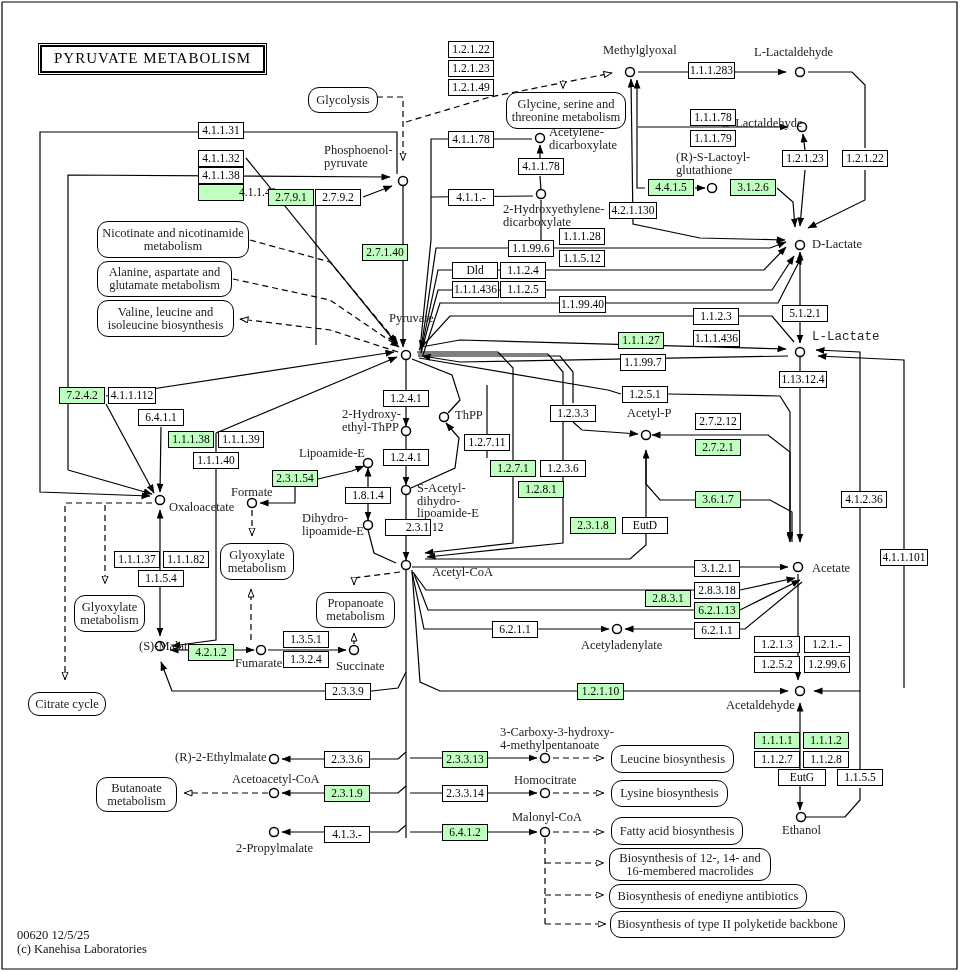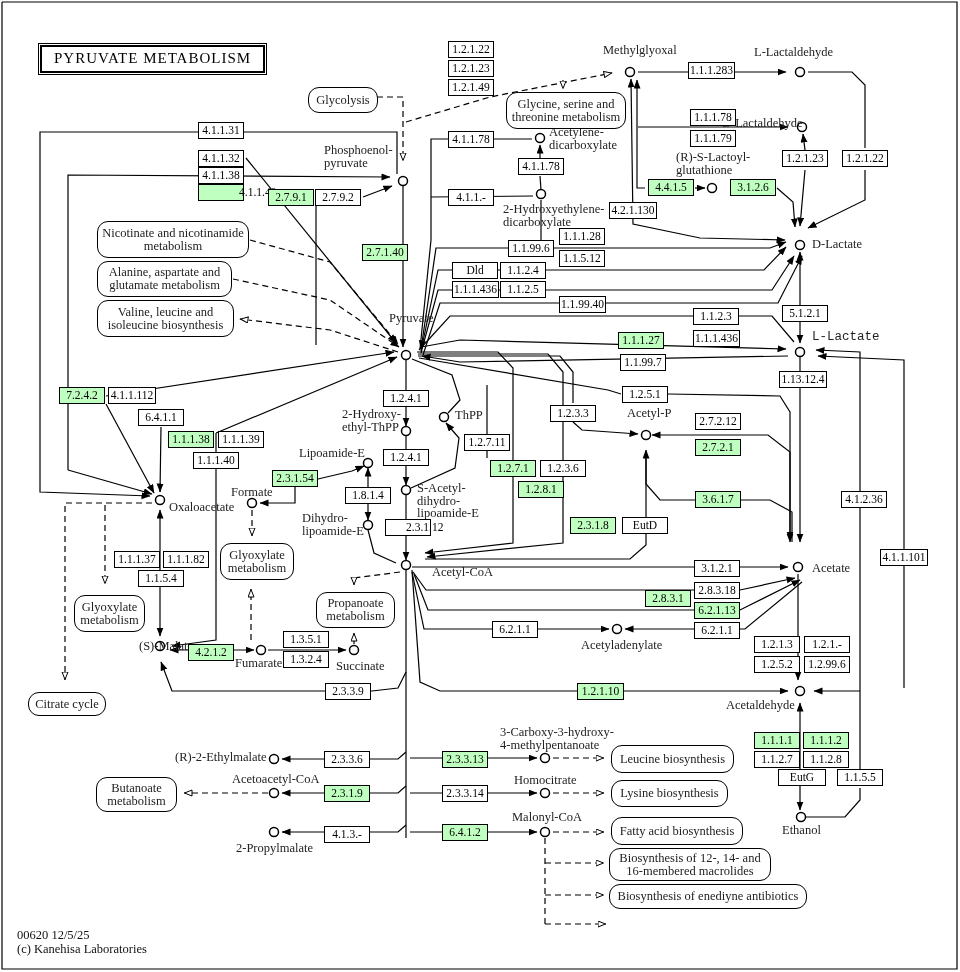--- a/index.html
+++ b/index.html
@@ -307,20 +307,23 @@
     <div class="pw" style="left: 611px; top: 817px; width: 132px; height: 28px;">
       <span>Fatty acid biosynthesis</span>
     </div>
     <div class="pw" style="left: 609px; top: 848px; width: 162px; height: 33px;">
       <span>Biosynthesis of 12-, 14- and</span>
       <span>16-membered macrolides</span>
     </div>
     <div class="pw" style="left: 609px; top: 884px; width: 198px; height: 25px;">
       <span>Biosynthesis of enediyne antibiotics</span>
     </div>
+    <div class="pw" style="left: 610px; top: 911px; width: 235px; height: 27px;">
+      <span>Biosynthesis of type II polyketide backbone</span>
+    </div>
     <div class="lbl" style="left: 603px; top: 44px;">
       <span style="display: block;">Methylglyoxal</span>
     </div>
     <div class="lbl" style="left: 754px; top: 46px;">
       <span style="display: block;">L-Lactaldehyde</span>
     </div>
     <div class="lbl" style="left: 722px; top: 117px;">
       <span style="display: block;">D-Lactaldehyde</span>
     </div>
     <div class="lbl" style="left: 676px; top: 151px;">

